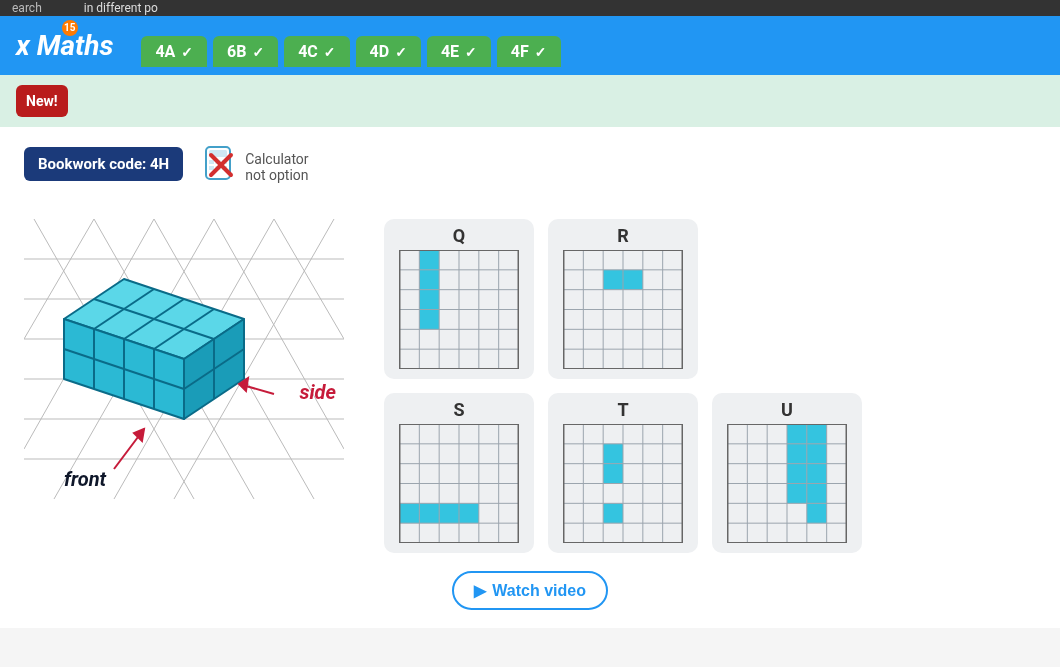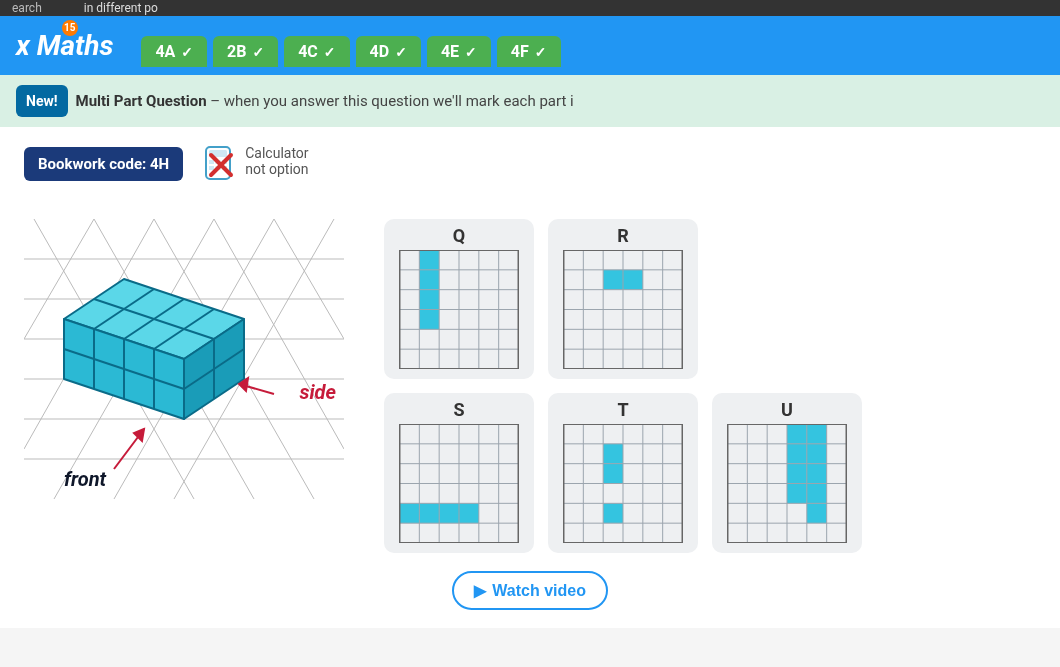--- a/index.html
+++ b/index.html
@@ -64,21 +64,21 @@
   .subbar {
     background: #d9f0e4;
     padding: 10px 16px;
     font-size: 15px;
     color: #444;
     display: flex;
     align-items: center;
     gap: 8px;
   }
   .new-pill {
-    background: #0369a1;
+    background: #b91c1c;
     color: #fff;
     padding: 8px 10px;
     border-radius: 6px;
     font-weight: 700;
     font-size: 14px;
   }
   .subbar strong { color: #333; }
   .content {
     background: #fff;
     padding: 18px 24px;
@@ -92,21 +92,21 @@
   .bookwork {
     background: #1b3a7a;
     color: #fff;
     padding: 8px 14px;
     border-radius: 6px;
     font-weight: 700;
     font-size: 15px;
   }
   .calc {
     display: flex;
-    align-items: flex-start;
+    align-items: flex-end;
     gap: 8px;
     color: #555;
     font-size: 14px;
   }
   .calc-icon {
     width: 34px; height: 38px;
     position: relative;
   }
   .calc-icon svg { width: 100%; height: 100%; }
   .question-text {
@@ -195,21 +195,21 @@
 </div>
 
 <div class="bluebar">
   <div class="brand">x Maths</div>
   <div class="tabs">
     <div class="tab">
       <span>4A</span>
       <span class="check">✓</span>
     </div>
     <div class="tab">
-      <span>2B</span>
+      <span>6B</span>
       <span class="check">✓</span>
     </div>
     <div class="tab">
       <span>4C</span>
       <span class="check">✓</span>
     </div>
     <div class="tab">
       <span>4D</span>
       <span class="check">✓</span>
     </div>
@@ -219,23 +219,20 @@
     </div>
     <div class="tab">
       <span>4F</span>
       <span class="check">✓</span>
     </div>
   </div>
 </div>
 
 <div class="subbar">
   <span class="new-pill">New!</span>
-  <span>
-    <strong>Multi Part Question</strong><span> – when you answer this question we'll mark each part i</span>
-  </span>
 </div>
 
 <div class="content">
   <div class="meta-row">
     <div class="bookwork">Bookwork code: 4H</div>
     <div class="calc">
       <span class="calc-icon">
         <svg viewBox="0 0 34 38">
           <rect x="3" y="2" width="24" height="32" rx="4" fill="#fff" stroke="#43a0c9" stroke-width="2"></rect>
           <rect x="6" y="5" width="18" height="7" rx="1.5" fill="#cfe9f5"></rect>

